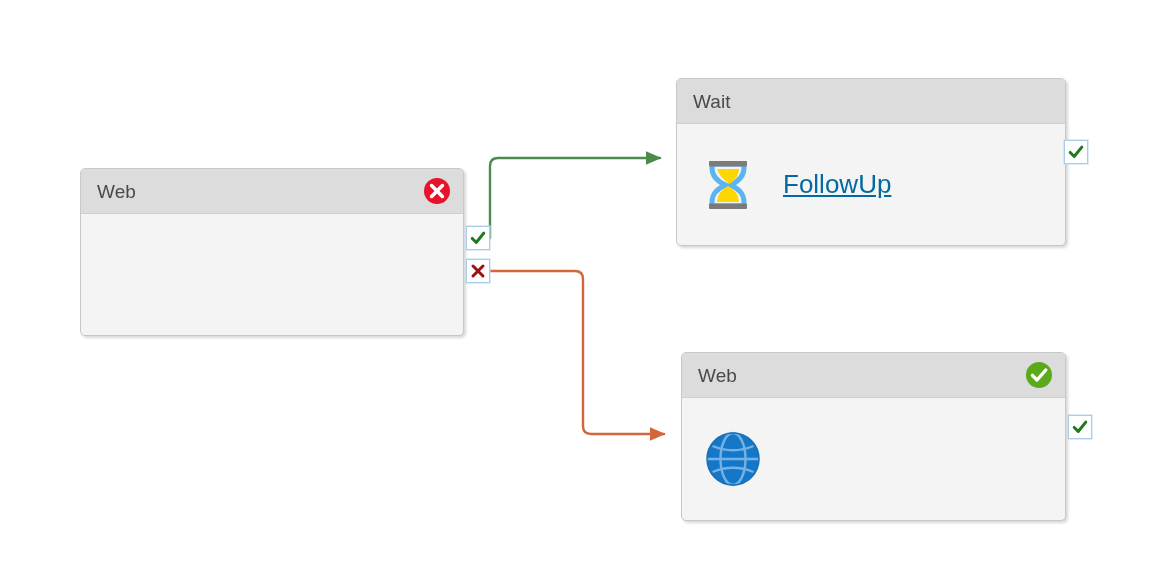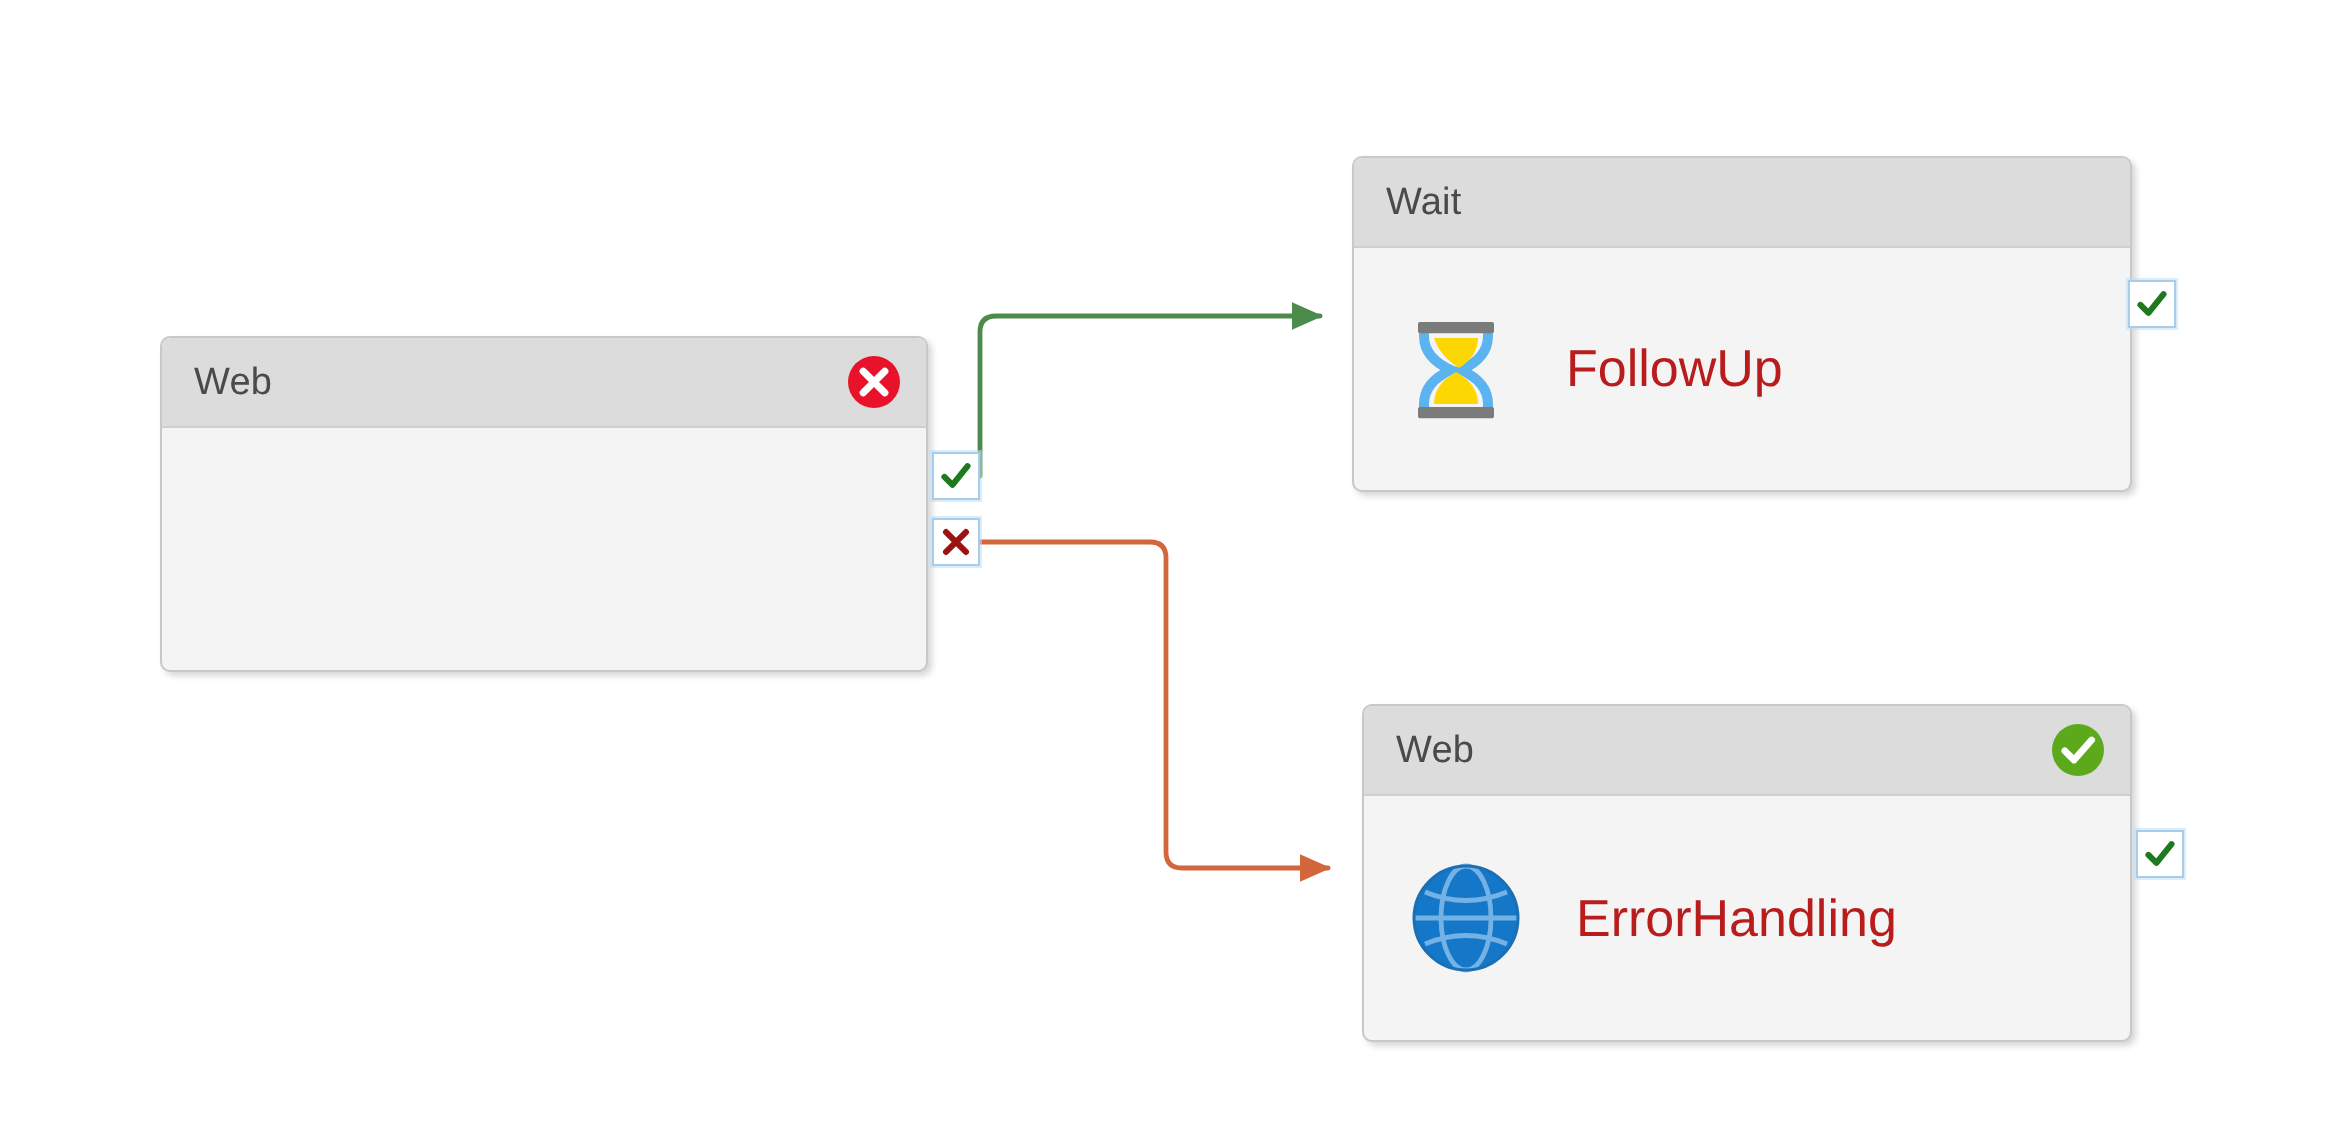--- a/index.html
+++ b/index.html
@@ -75,23 +75,24 @@
   }
   .node-icon {
     width: 58px;
     height: 58px;
     flex: 0 0 58px;
     display: block;
   }
   .node-label {
     margin-left: 26px;
     font-size: 26px;
-    color: #b91c1c;
+    color: #0369a1;
     line-height: 1.1;
     white-space: nowrap;
+    text-decoration: underline;
   }
 
   
   .port {
     position: absolute;
     width: 24px;
     height: 24px;
     box-sizing: border-box;
     background: #ffffff;
     border: 1px solid #a8cdea;
@@ -196,21 +197,20 @@
           <circle cx="29" cy="29" r="26" fill="#1577c8"></circle>
           <g fill="none" stroke="#74b2e6" stroke-width="2.4">
             <ellipse cx="29" cy="29" rx="12.5" ry="26"></ellipse>
             <line x1="3" y1="29" x2="55" y2="29"></line>
             <path d="M 8.5 16 Q 29 24.5 49.5 16"></path>
             <path d="M 8.5 42 Q 29 33.5 49.5 42"></path>
           </g>
           <circle cx="29" cy="29" r="26" fill="none" stroke="#1a6fb5" stroke-width="1.5"></circle>
         </svg>
       </span>
-      <span class="node-label">ErrorHandling</span>
     </div>
   </div>
 
   <div class="port" id="port-errorhandling-out">
     <svg viewBox="0 0 18 18" width="16" height="16">
       <path d="M 2.5 9.5 L 7 14 L 15.5 3.5" fill="none" stroke="#1f7a1f" stroke-width="3.4" stroke-linecap="round" stroke-linejoin="round"></path>
     </svg>
   </div>
 
 </div>

